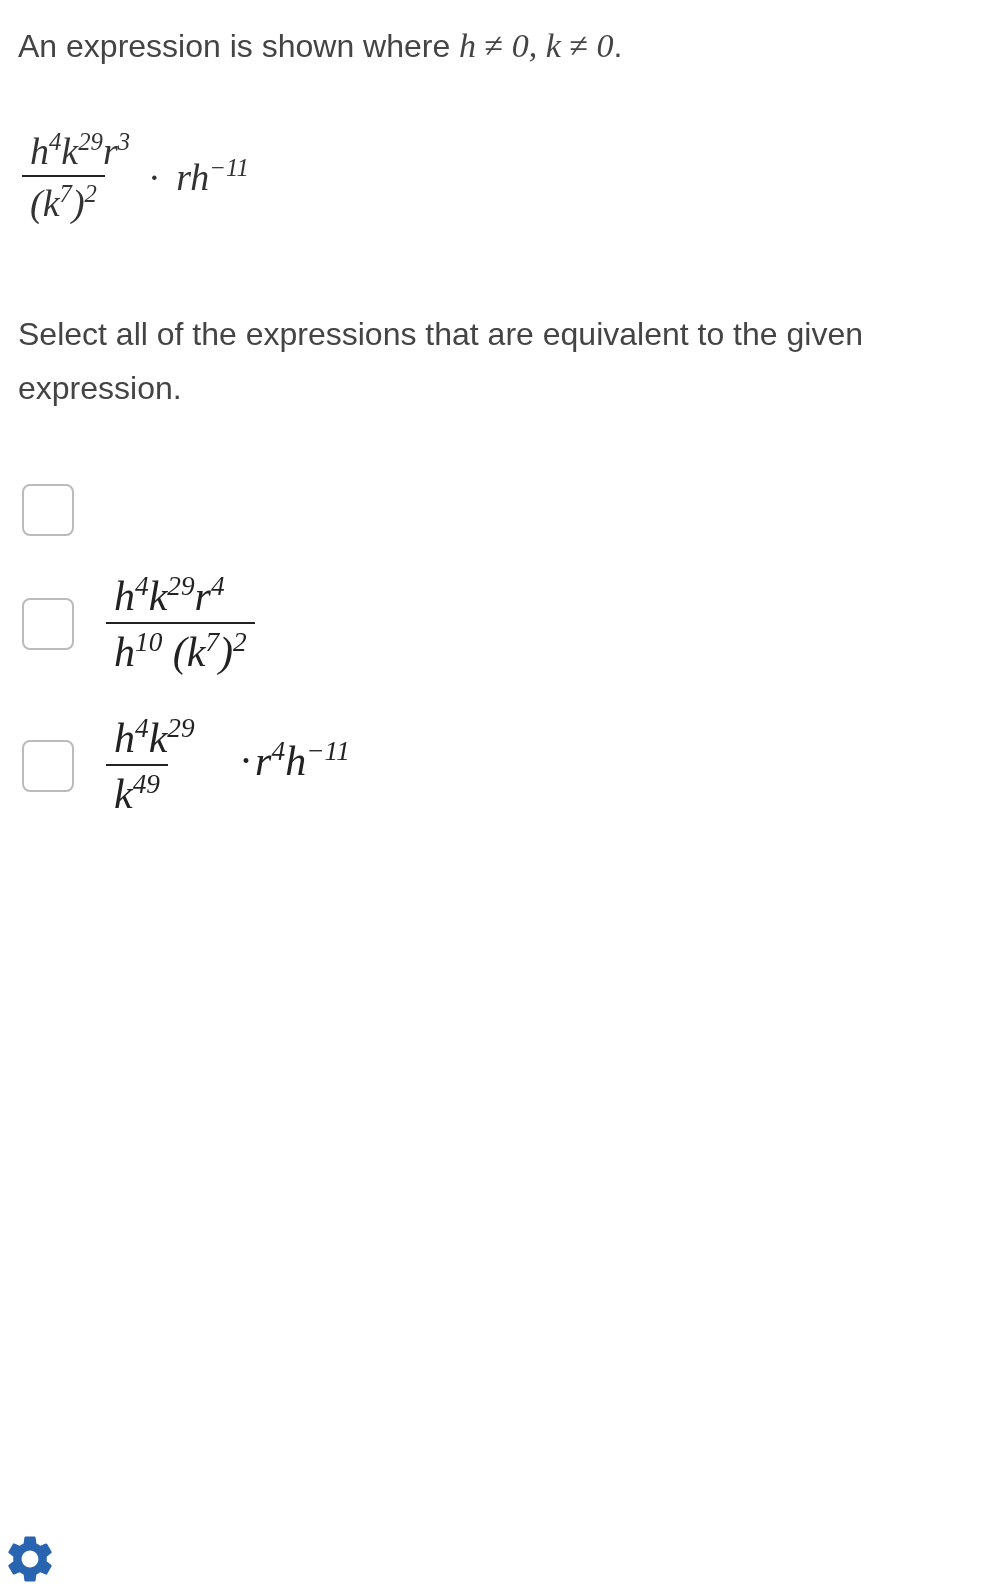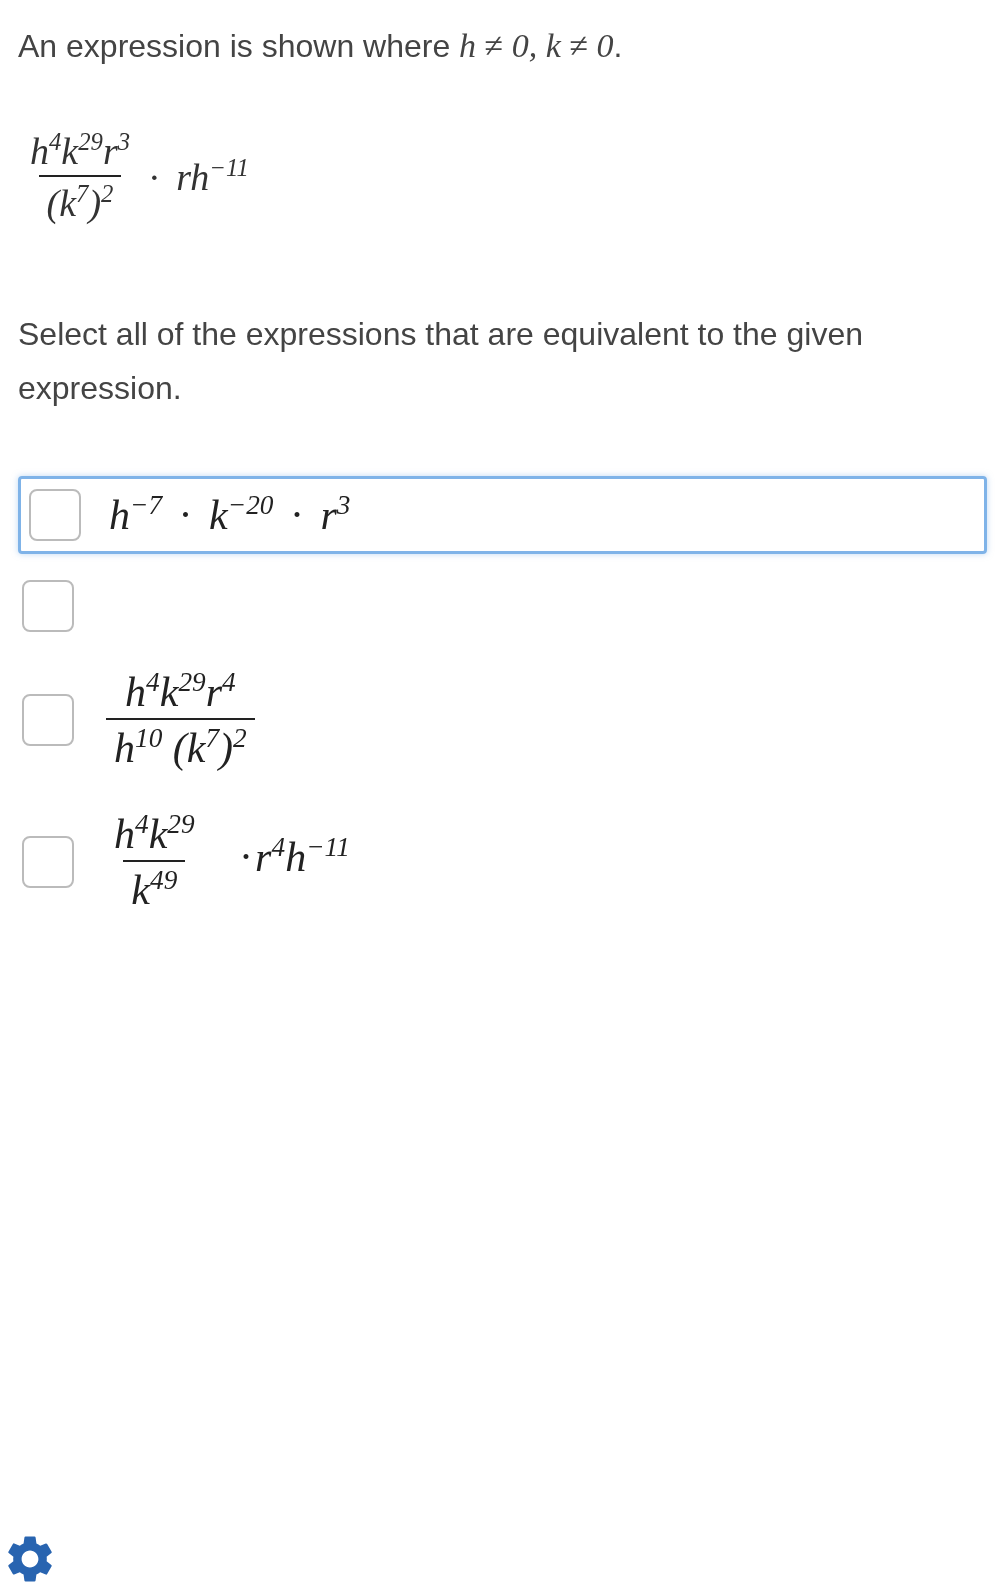--- a/index.html
+++ b/index.html
@@ -68,21 +68,21 @@
     }
     .option-math {
       font-family: 'Times New Roman', serif;
       font-style: italic;
       font-size: 42px;
       color: #222;
     }
     .frac {
       display: inline-flex;
       flex-direction: column;
-      align-items: center;
+      align-items: flex-start;
       vertical-align: middle;
       margin: 0 4px;
     }
     .frac .num {
       padding: 2px 8px;
     }
     .frac .den {
       border-top: 2px solid #222;
       padding: 4px 8px 2px;
     }
@@ -121,26 +121,20 @@
     <span class="num"><i>h</i><sup>4</sup><i>k</i><sup>29</sup><i>r</i><sup>3</sup></span>
     <span class="den">(<i>k</i><sup>7</sup>)<sup>2</sup></span>
   </span>
   <span style="margin-left:0"><span class="dot">·</span> <i>r</i><i>h</i><sup>−11</sup></span>
 </div>
 
 <div class="instruction-text">Select all of the expressions that are equivalent to the given expression.</div>
 
 <div class="options">
 
-  <div class="option-row highlighted">
-    <div class="checkbox"></div>
-    <div class="option-math">
-      <i>h</i><sup>−7</sup> <span class="dot">·</span> <i>k</i><sup>−20</sup> <span class="dot">·</span> <i>r</i><sup>3</sup>
-    </div>
-  </div>
 
   <div class="option-row">
     <div class="checkbox"></div>
   </div>
 
   <div class="option-row">
     <div class="checkbox"></div>
     <div class="option-math">
       <span class="frac">
         <span class="num"><i>h</i><sup>4</sup><i>k</i><sup>29</sup><i>r</i><sup>4</sup></span>

